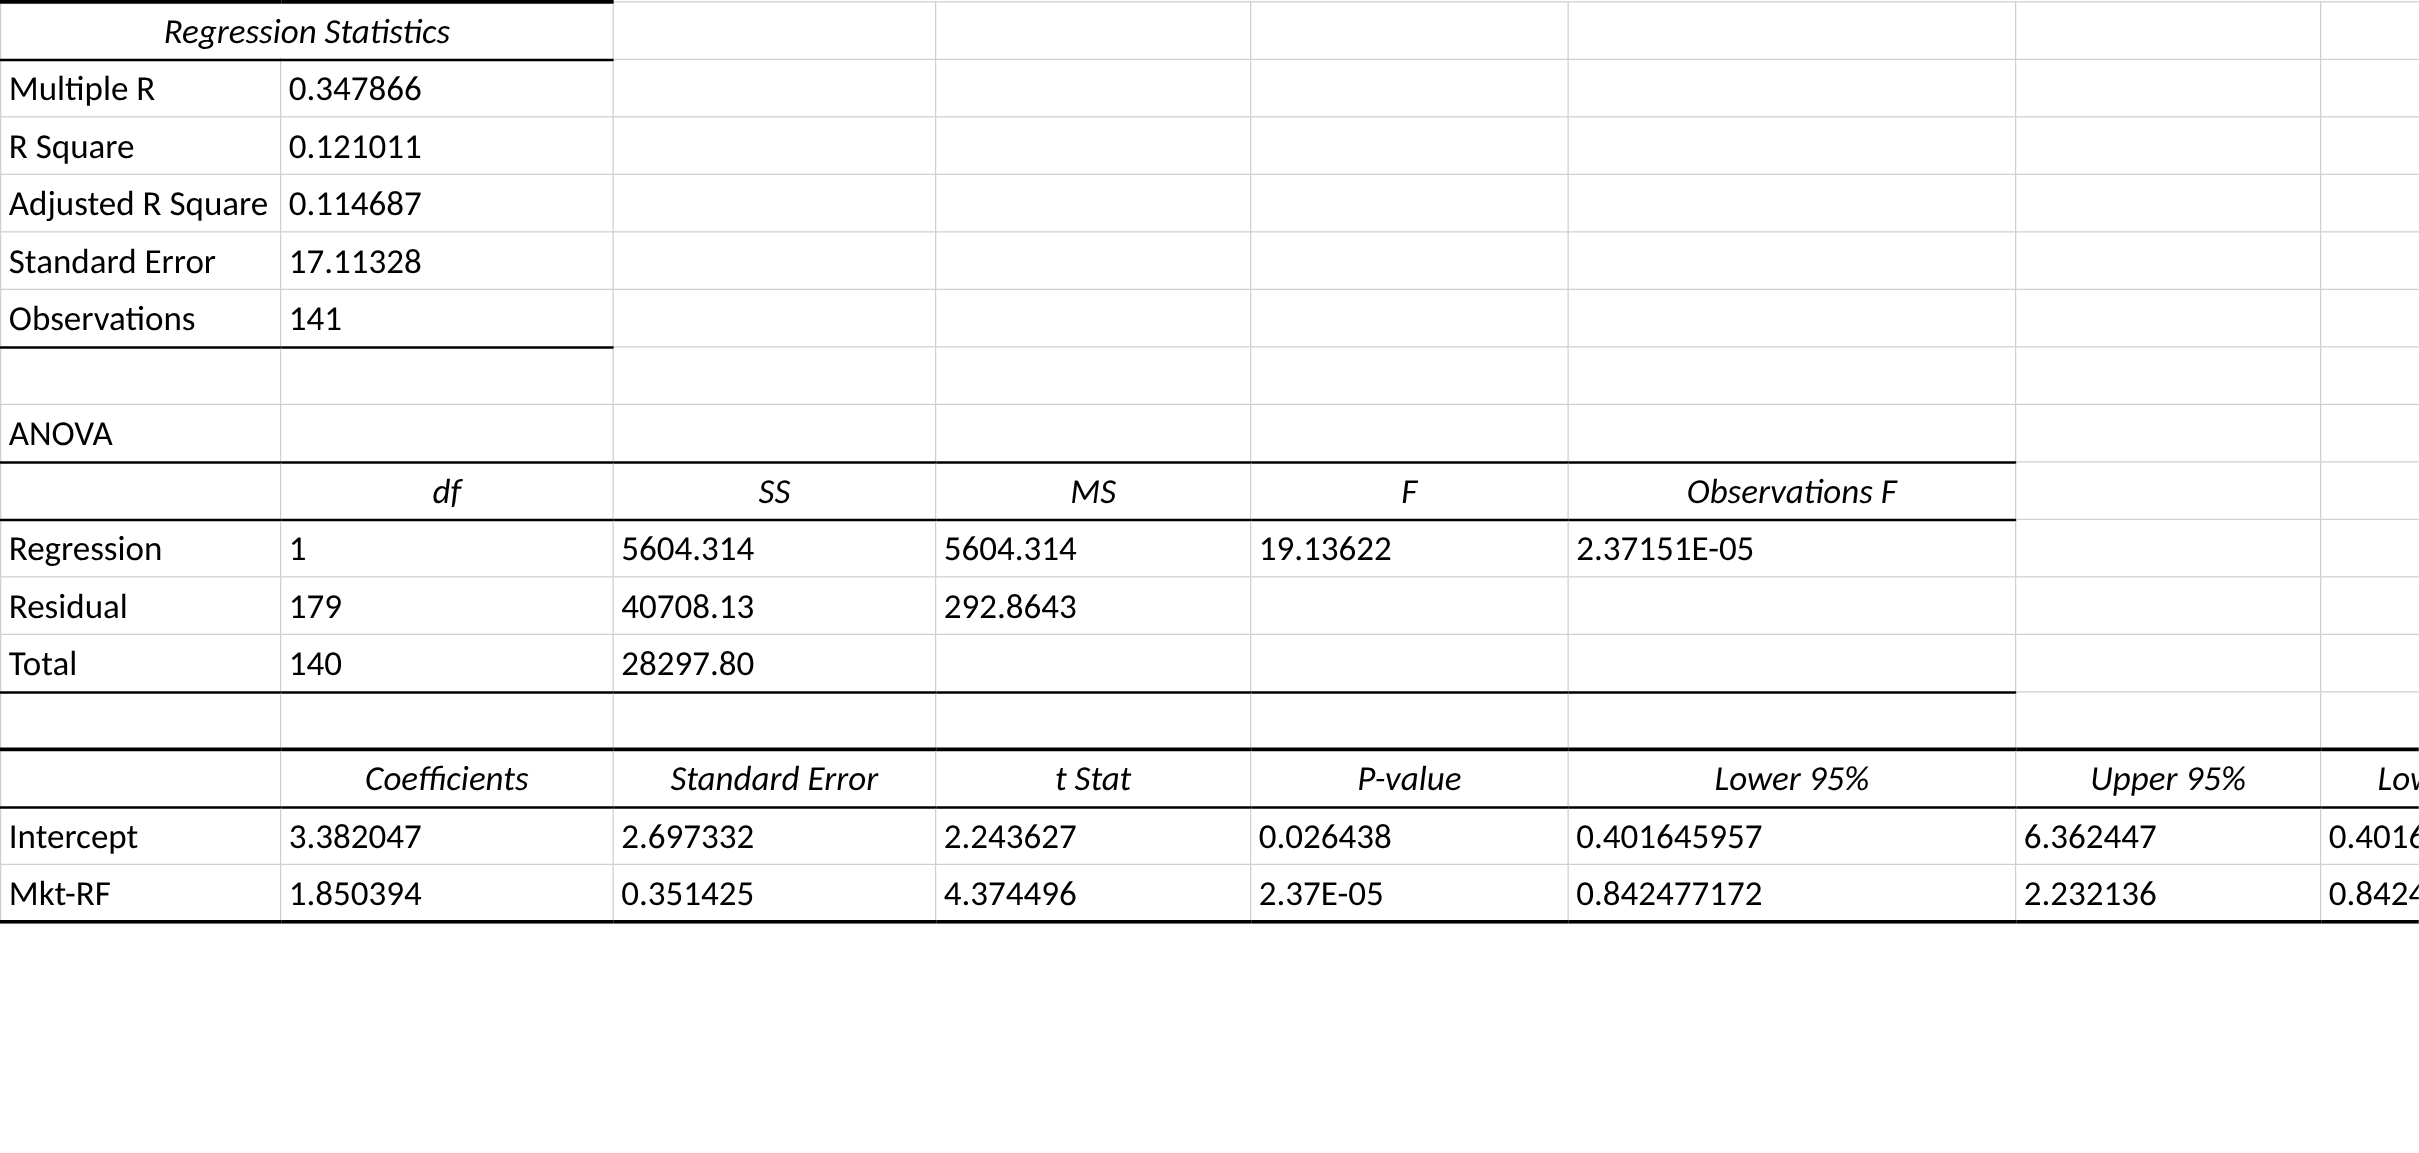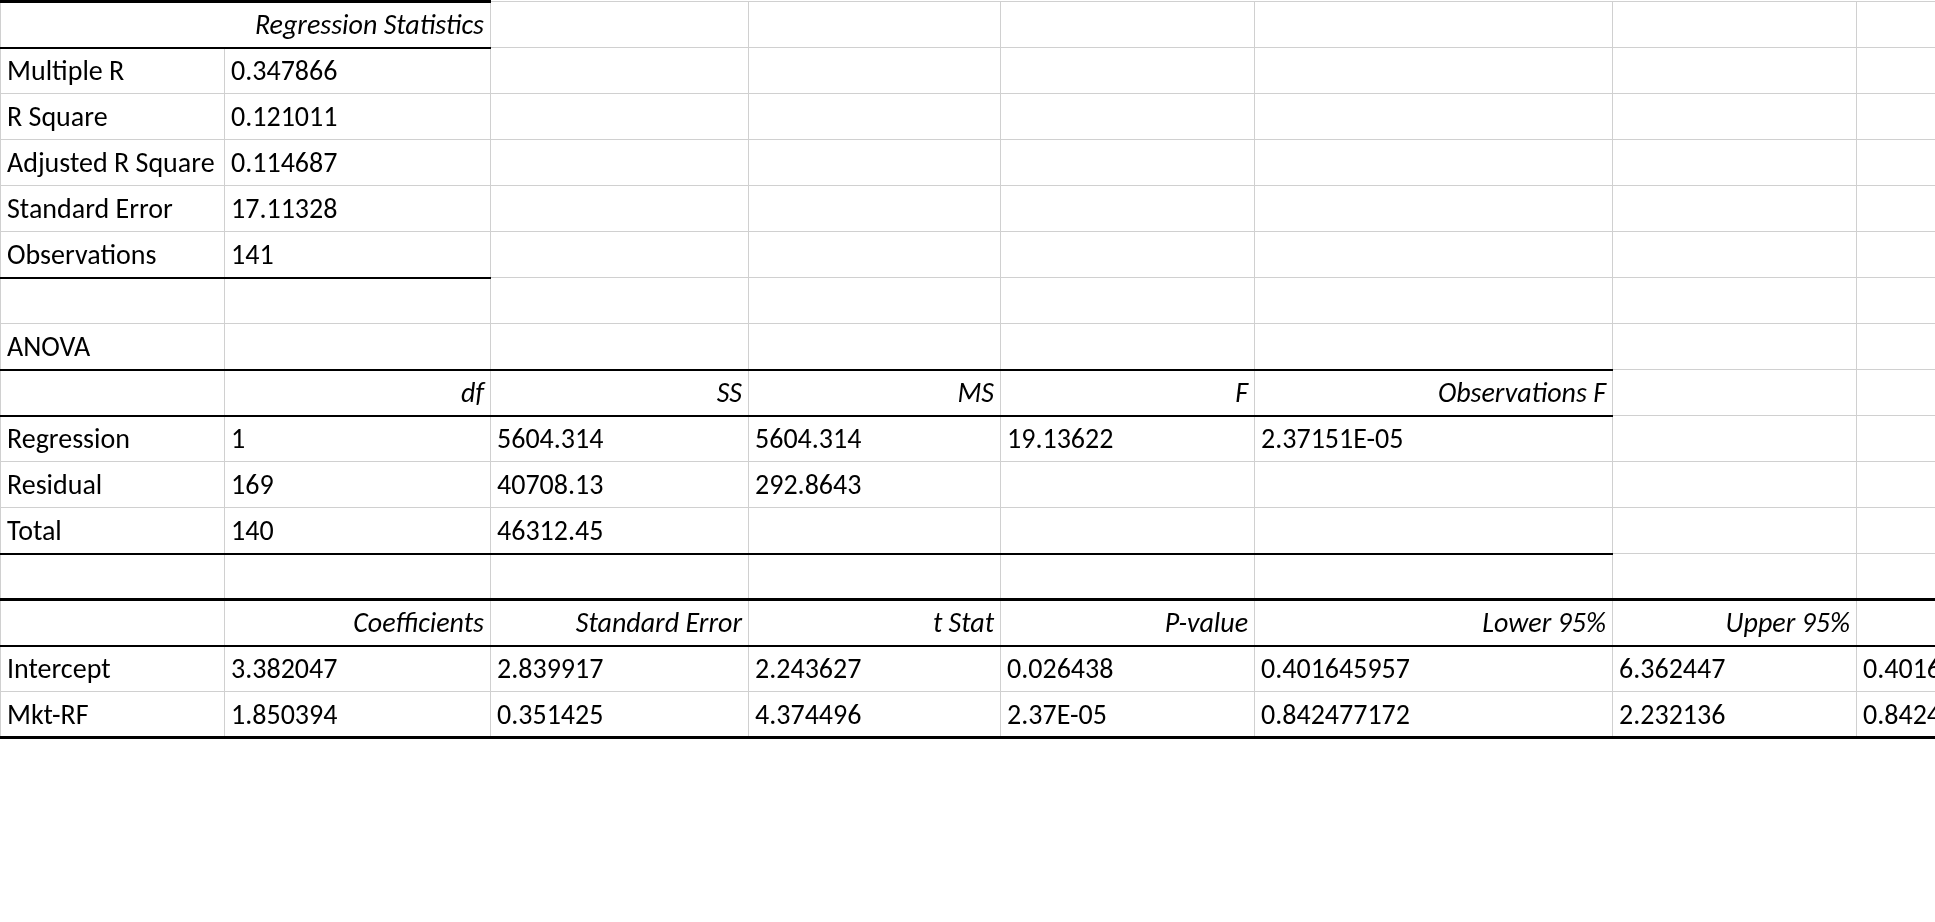--- a/index.html
+++ b/index.html
@@ -28,21 +28,21 @@
     }
     .col-a { width: 224px; }
     .col-b { width: 266px; }
     .col-c { width: 258px; }
     .col-d { width: 252px; }
     .col-e { width: 254px; }
     .col-f { width: 358px; }
     .col-g { width: 244px; }
     .col-h { width: 236px; }
     .italic { font-style: italic; }
-    .center { text-align: right; }
+    .center { text-align: center; }
     .right { text-align: left; }
     .thick-top { border-top: 3px solid #000; }
     .thick-bottom { border-bottom: 3px solid #000; }
     .med-bottom { border-bottom: 2px solid #000; }
   </style>
 </head>
 <body>
 
 <table>
   <colgroup>
@@ -153,32 +153,32 @@
     <td class="right">1</td>
     <td class="right">5604.314</td>
     <td class="right">5604.314</td>
     <td class="right">19.13622</td>
     <td class="right">2.37151E-05</td>
     <td></td>
         <td></td>
   </tr>
   <tr>
     <td>Residual</td>
-    <td class="right">169</td>
+    <td class="right">179</td>
     <td class="right">40708.13</td>
     <td class="right">292.8643</td>
     <td></td>
         <td></td>
         <td></td>
         <td></td>
   </tr>
   <tr>
     <td class="med-bottom">Total</td>
     <td class="right med-bottom">140</td>
-    <td class="right med-bottom">46312.45</td>
+    <td class="right med-bottom">28297.80</td>
     <td class="med-bottom"></td>
         <td class="med-bottom"></td>
         <td class="med-bottom"></td>
     <td></td>
         <td></td>
   </tr>
 
   <tr>
     <td></td>
         <td></td>
@@ -198,21 +198,21 @@
     <td class="italic center thick-top med-bottom">P-value</td>
     <td class="italic center thick-top med-bottom">Lower 95%</td>
     <td class="italic center thick-top med-bottom">Upper 95%</td>
     <td class="italic center thick-top med-bottom">Lower 95.0%</td>
 
   </tr>
 
   <tr>
     <td>Intercept</td>
     <td class="right">3.382047</td>
-    <td class="right">2.839917</td>
+    <td class="right">2.697332</td>
     <td class="right">2.243627</td>
     <td class="right">0.026438</td>
     <td class="right">0.401645957</td>
     <td class="right">6.362447</td>
     <td class="right">0.401646</td>
 
   </tr>
 
   <tr>
     <td class="thick-bottom">Mkt-RF</td>

